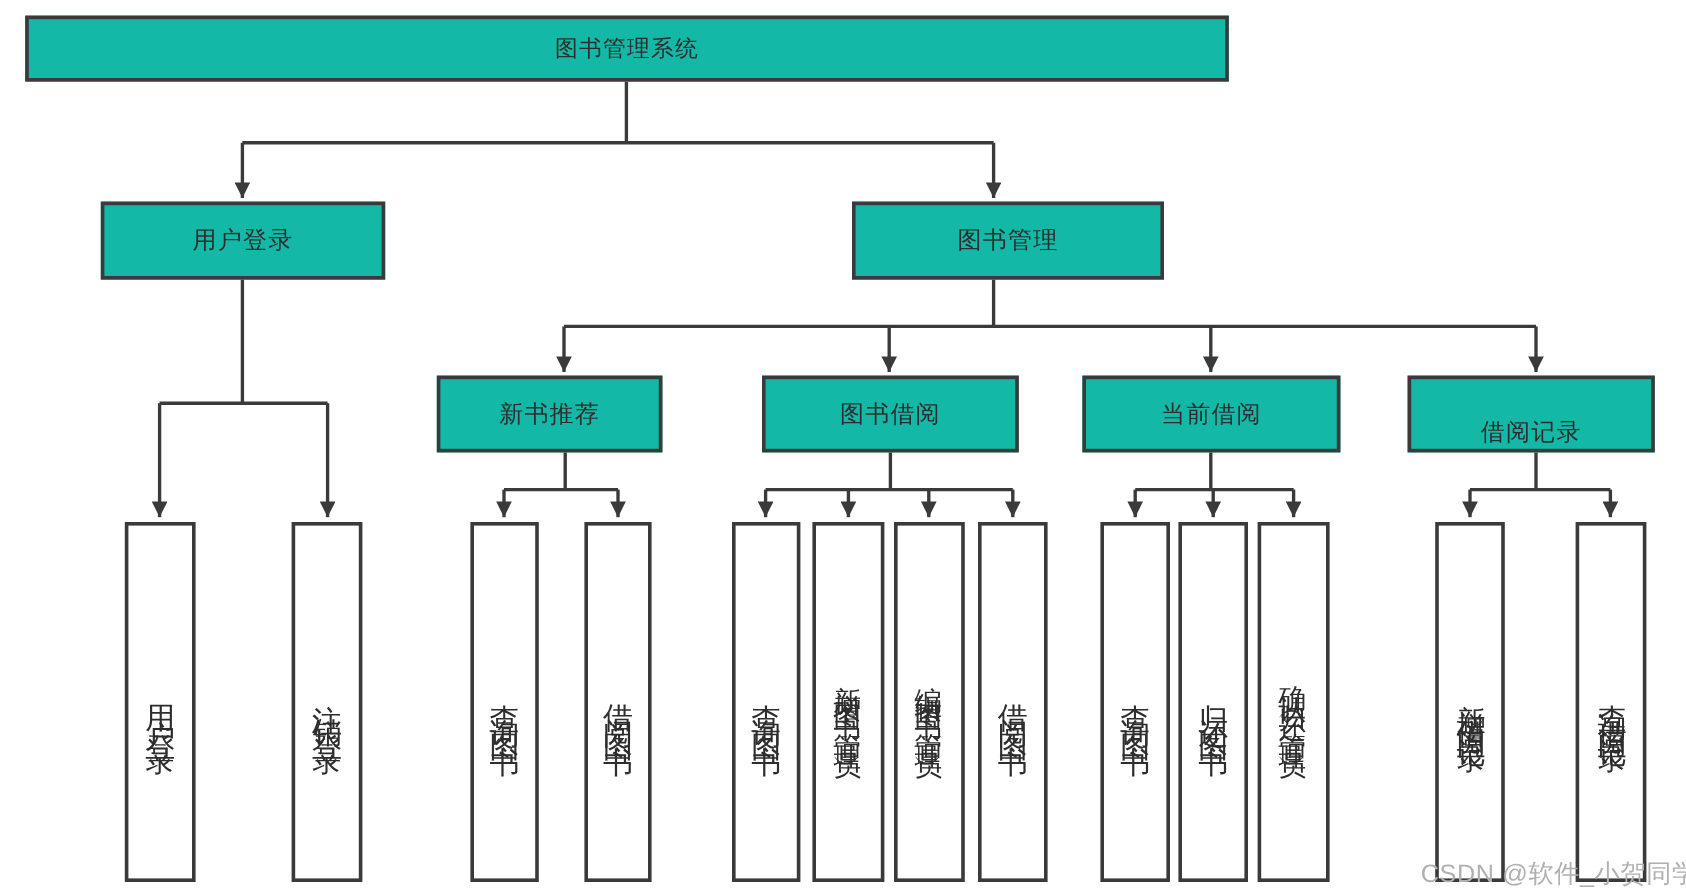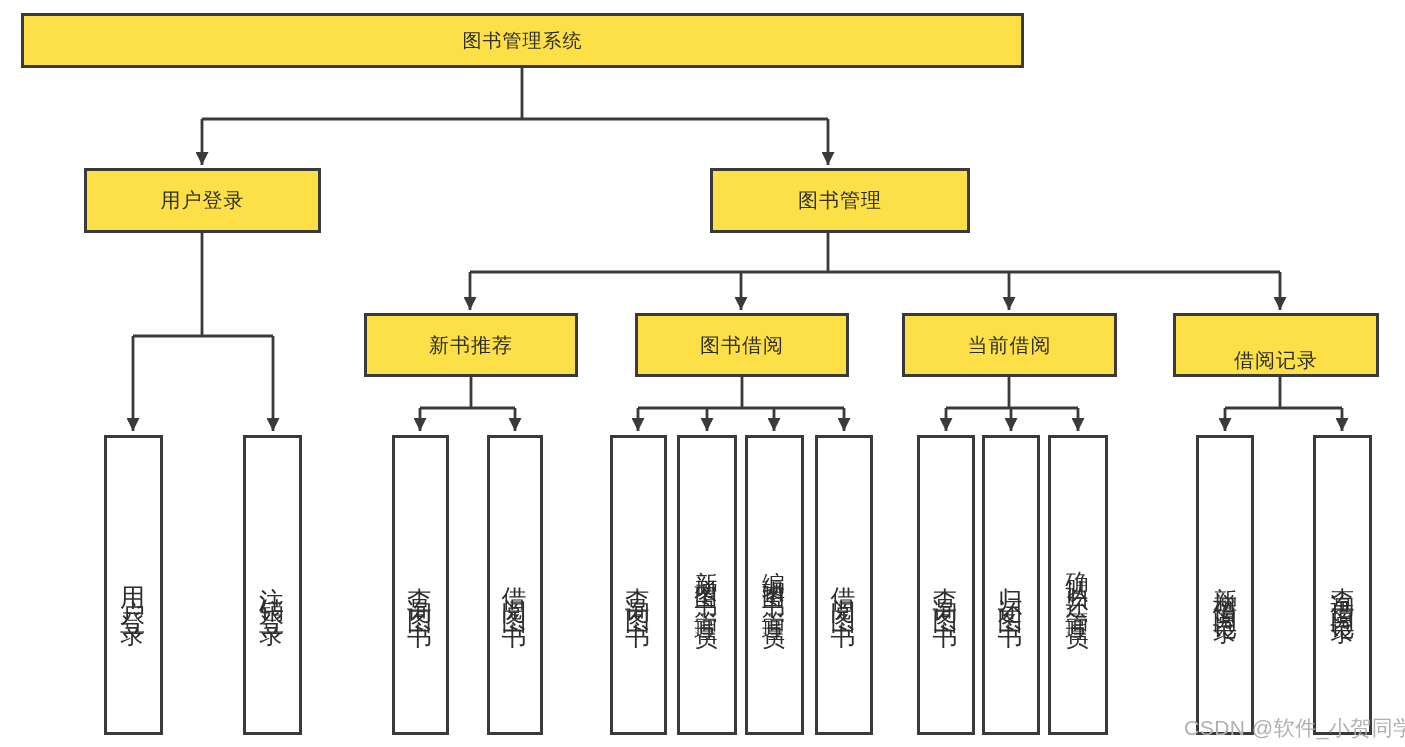--- a/index.html
+++ b/index.html
@@ -14,21 +14,21 @@
     overflow:hidden;
     font-family:"Liberation Sans","DejaVu Sans",sans-serif;
     color:var(--text);
   }
   svg.connectors{position:absolute;left:0;top:0;z-index:1;}
   svg.connectors path{stroke:var(--line);stroke-width:2.8;fill:none;}
   svg.connectors .arrowhead{fill:var(--line);stroke:none;}
 
   .hbox{
     position:absolute;z-index:2;box-sizing:border-box;
-    border:3px solid var(--line);background:#fde047;
+    border:3px solid var(--line);background:#14b8a6;
     display:flex;align-items:center;justify-content:center;
   }
   .hbox span{font-size:20px;letter-spacing:1px;white-space:nowrap;}
   .hbox.root span{font-size:19px;}
 
   .vbox{
     position:absolute;top:435px;height:300px;z-index:2;box-sizing:border-box;
     border:3px solid var(--line);background:#fff;
     display:flex;align-items:center;justify-content:center;
   }
@@ -116,21 +116,21 @@
     <span>图书管理系统</span>
   </div>
 
   <div class="hbox" style="left:84px;top:168px;width:237px;height:65px;">
     <span>用户登录</span>
   </div>
   <div class="hbox" style="left:710px;top:168px;width:260px;height:65px;">
     <span>图书管理</span>
   </div>
 
-  <div class="hbox" style="left:364px;top:313px;width:214px;height:64px;">
+  <div class="hbox" style="left:364px;top:313px;width:188px;height:64px;">
     <span>新书推荐</span>
   </div>
   <div class="hbox" style="left:635px;top:313px;width:214px;height:64px;">
     <span>图书借阅</span>
   </div>
   <div class="hbox" style="left:902px;top:313px;width:215px;height:64px;">
     <span>当前借阅</span>
   </div>
   <div class="hbox" style="left:1173px;top:313px;width:206px;height:64px;align-items:flex-end;">
     <span>借阅记录</span>

